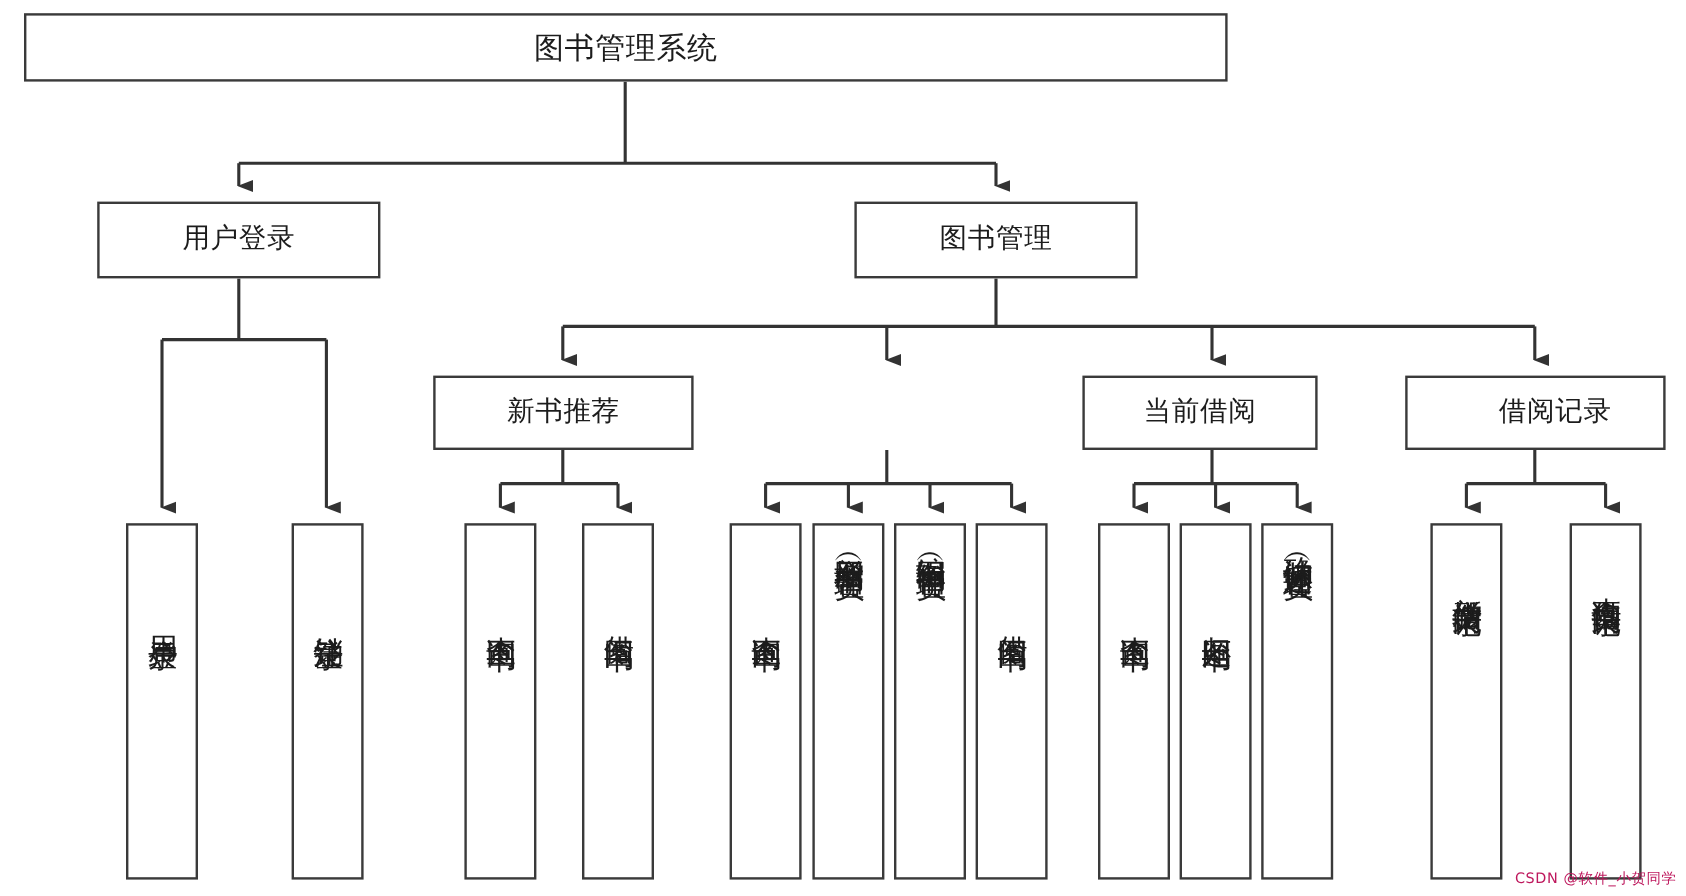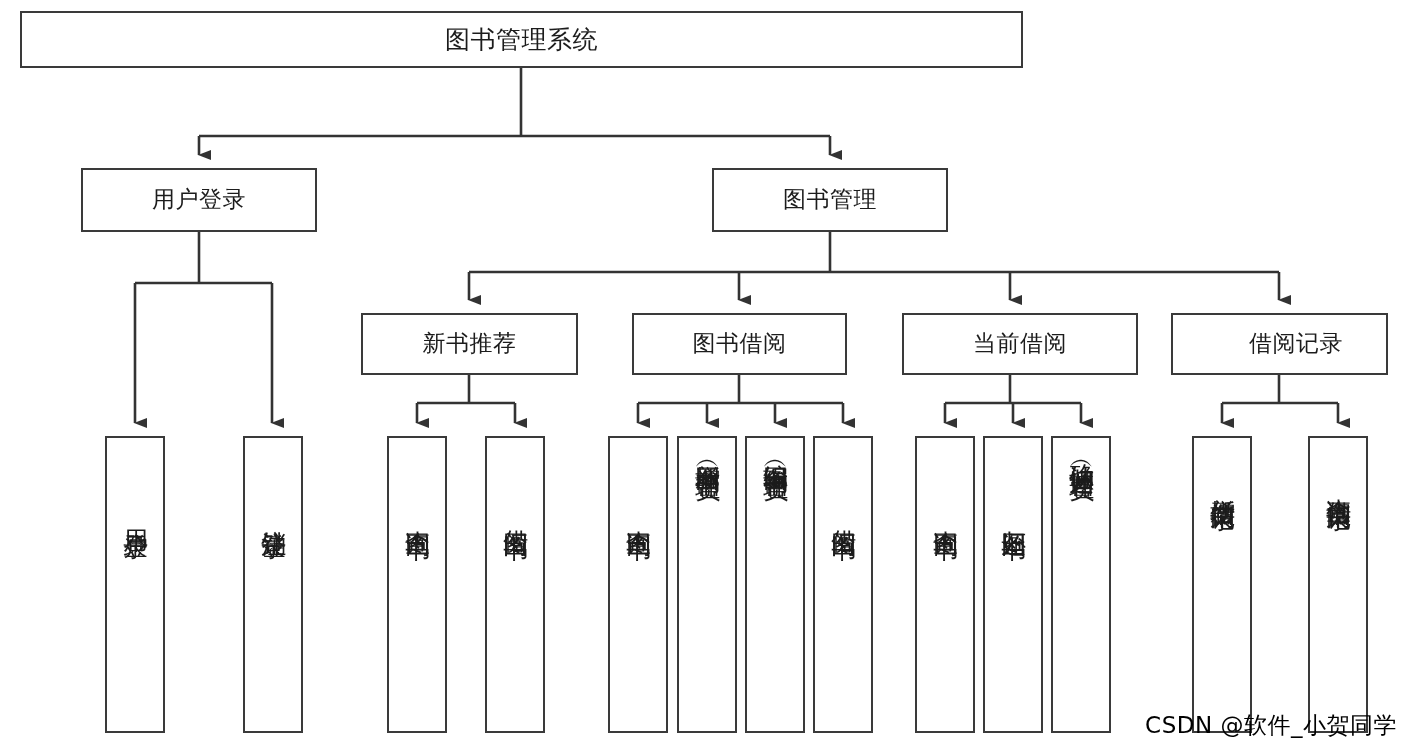--- a/index.html
+++ b/index.html
@@ -48,22 +48,22 @@
     font-size:25px;
     line-height:1.06;
     letter-spacing:2px;
     margin-top:0;
   }
 
   .watermark{
     position:absolute;
     right:8px;
     bottom:6px;
-    font-size:23px;
-    color:#000000;
+    font-size:12px;
+    color:#be185d;
     z-index:3;
     white-space:nowrap;
     letter-spacing:0.5px;
   }
 </style>
 </head>
 <body>
 
 <div id="diagram">
 
@@ -126,24 +126,21 @@
     <div class="node h" style="left:81px;top:168px;width:236px;height:64px;">
       <span class="label">用户登录</span>
     </div>
     <div class="node h" style="left:361px;top:313px;width:217px;height:62px;">
       <span class="label">新书推荐</span>
     </div>
 
     <div class="node h" style="left:712px;top:168px;width:236px;height:64px;">
       <span class="label">图书管理</span>
     </div>
-    <div class="node h" style="left:632px;top:313px;width:215px;height:62px;">
-      <span class="label">图书借阅</span>
-    </div>
-    <div class="node h" style="left:902px;top:313px;width:236px;height:62px;">
+    <div class="node h" style="left:902px;top:313px;width:196px;height:62px;">
       <span class="label">当前借阅</span>
     </div>
     <div class="node h" style="left:1171px;top:313px;width:217px;height:62px;padding-left:33px;">
       <span class="label">借阅记录</span>
     </div>
 
     <div class="node v" style="left:105px;top:436px;width:60px;height:297px;padding-top:72px;">
       <span class="label">用户登录</span>
     </div>
     <div class="node v" style="left:243px;top:436px;width:60px;height:297px;padding-top:72px;">

